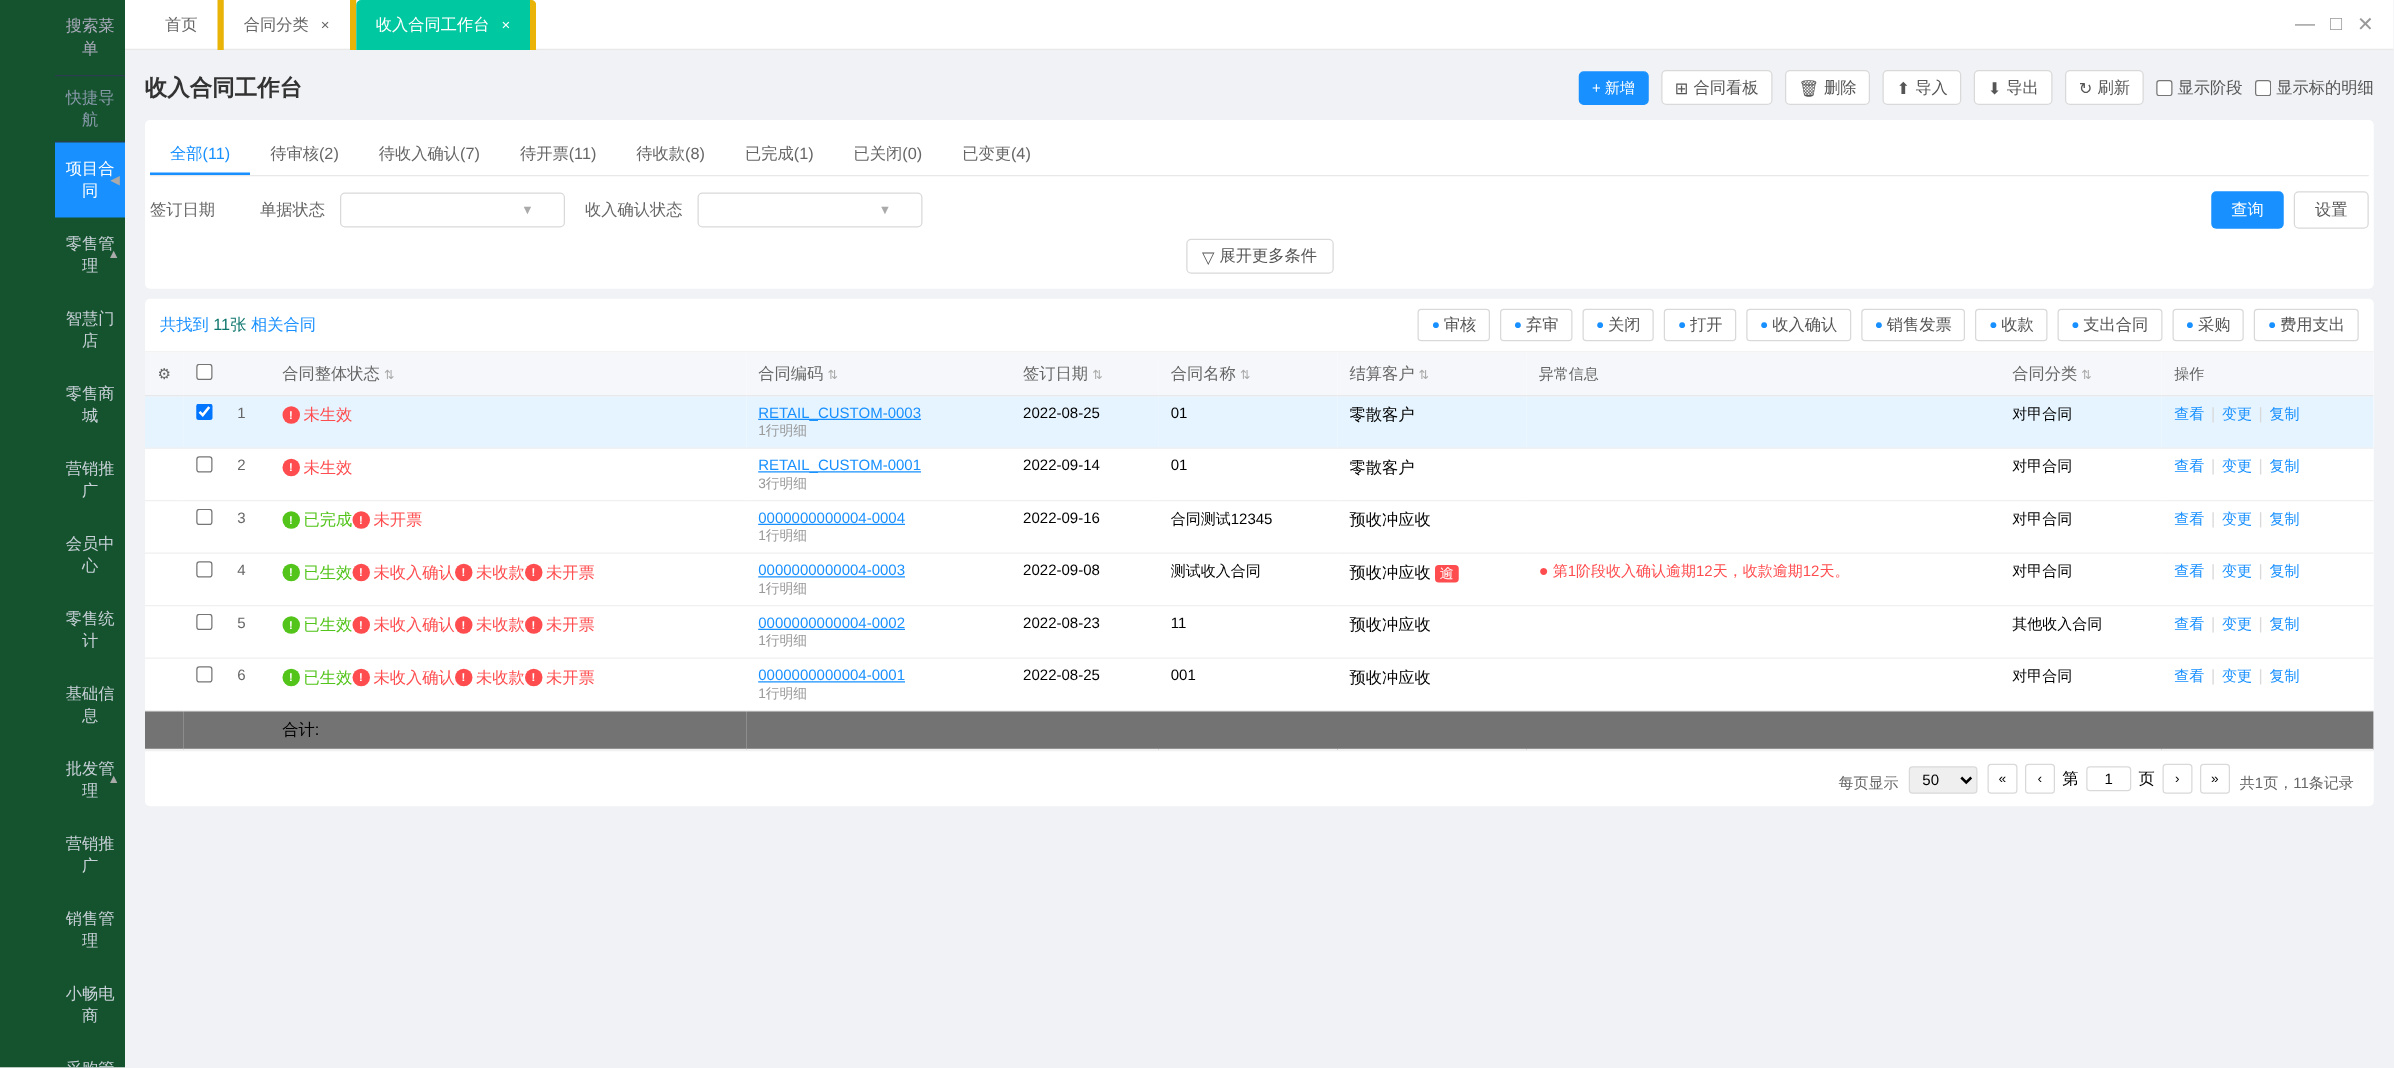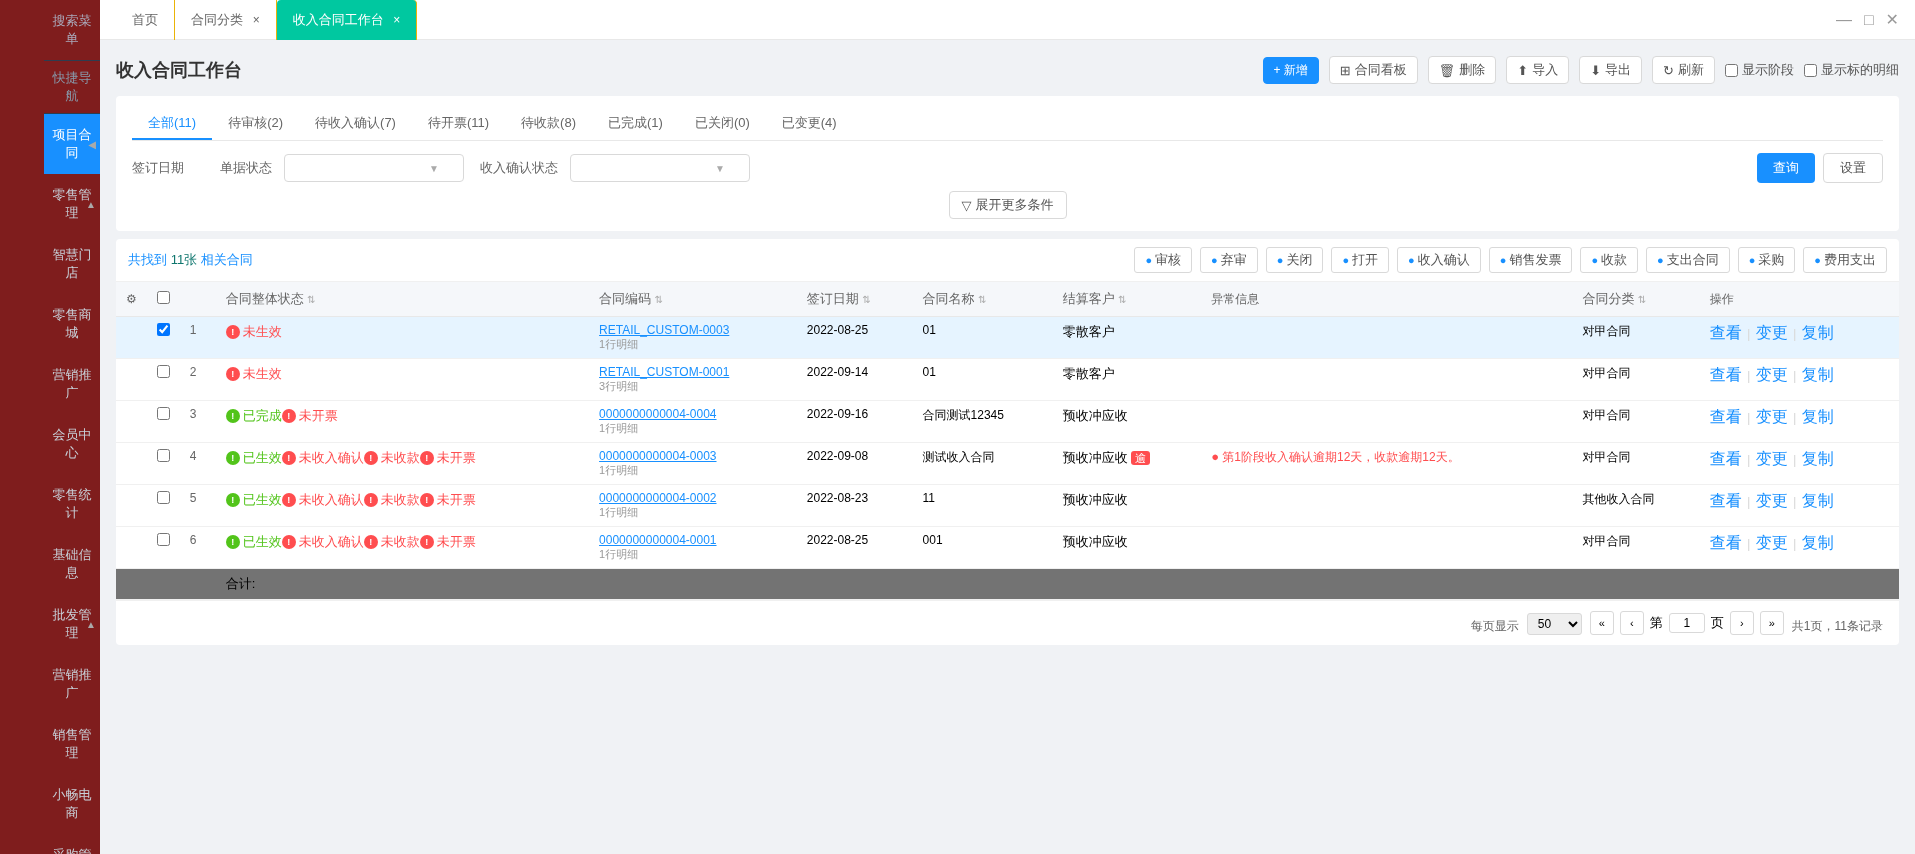--- a/index.html
+++ b/index.html
@@ -1,51 +1,51 @@
 <!DOCTYPE html>
 <html><head>
   <meta charset="utf-8">
   <style>
     * { box-sizing: border-box; margin: 0; padding: 0; font-family: 'Microsoft YaHei', Arial, sans-serif; font-size: 13px; }
     body { background: #f0f2f5; display: flex; height: 854px; overflow: hidden; }
 
     
-    .sidebar { width: 100px; background: #7f1d1d; display: flex; flex-direction: column; color: #c8d0d8; flex-shrink: 0; padding-left: 44px; }
+    .sidebar { width: 100px; background: #14532d; display: flex; flex-direction: column; color: #c8d0d8; flex-shrink: 0; padding-left: 44px; }
     .sidebar-search { padding: 12px 8px; color: #aab; font-size: 13px; cursor: pointer; text-align: center; border-bottom: 1px solid #2d3d50; }
     .sidebar-nav { padding: 8px; font-size: 13px; text-align: center; cursor: pointer; color: #8899aa; border-bottom: 1px solid #2d3d50; }
     .sidebar-item { padding: 12px 8px; text-align: center; cursor: pointer; font-size: 13px; color: #c8d0d8; position: relative; }
     .sidebar-item.active { background: #1890ff; color: #fff; }
     .sidebar-item.has-arrow::after { content: '◀'; position: absolute; right: 4px; top: 50%; transform: translateY(-50%); font-size: 10px; color: #aaa; }
     .sidebar-item.expand-arrow::after { content: '▲'; position: absolute; right: 4px; top: 50%; transform: translateY(-50%); font-size: 10px; color: #aaa; }
     .sidebar-bottom { margin-top: auto; padding: 12px 8px; text-align: center; color: #aab; border-top: 1px solid #2d3d50; cursor: pointer; }
 
     
     .main { flex: 1; display: flex; flex-direction: column; overflow: hidden; }
 
     
     .top-tabs { background: #fff; display: flex; align-items: center; border-bottom: 1px solid #e8e8e8; padding: 0 16px; height: 40px; flex-shrink: 0; }
-    .top-tab { padding: 0 16px; height: 40px; line-height: 40px; cursor: pointer; font-size: 13px; color: #666; border-right: 1px solid #eab308; }
+    .top-tab { padding: 0 16px; height: 40px; line-height: 40px; cursor: pointer; font-size: 13px; color: #666; border-right: 5px solid #eab308; }
     .top-tab.active { background: #00c8a0; color: #fff; border-radius: 4px 4px 0 0; }
     .top-tab-close { margin-left: 6px; font-size: 12px; cursor: pointer; }
     .top-tab-actions { margin-left: auto; display: flex; gap: 12px; align-items: center; }
     .top-tab-action { color: #999; cursor: pointer; font-size: 16px; }
 
     
     .content { flex: 1; overflow: auto; padding: 16px; background: #f0f2f5; }
 
     
     .page-header { display: flex; align-items: center; justify-content: space-between; margin-bottom: 12px; }
     .page-title { font-size: 18px; font-weight: bold; color: #333; }
     .page-actions { display: flex; align-items: center; gap: 10px; }
     .btn { display: flex; align-items: center; gap: 4px; padding: 4px 10px; border: 1px solid #d9d9d9; background: #fff; border-radius: 4px; cursor: pointer; font-size: 12px; color: #555; }
     .btn-primary { background: #1890ff; color: #fff; border-color: #1890ff; }
     .checkbox-label { display: flex; align-items: center; gap: 4px; font-size: 12px; color: #555; cursor: pointer; }
 
     
-    .filter-card { background: #fff; border-radius: 4px; padding: 12px 16px; margin-bottom: 8px; }
+    .filter-card { background: #fff; border-radius: 4px; padding: 12px 4px; margin-bottom: 8px; }
     .tab-bar { display: flex; gap: 0; margin-bottom: 12px; border-bottom: 1px solid #e8e8e8; }
     .tab-item { padding: 6px 16px; cursor: pointer; font-size: 13px; color: #666; border-bottom: 2px solid transparent; }
     .tab-item.active { color: #1890ff; border-bottom: 2px solid #1890ff; font-weight: 500; }
     .filter-row { display: flex; align-items: center; gap: 16px; flex-wrap: wrap; }
     .filter-label { font-size: 13px; color: #666; white-space: nowrap; }
     .filter-date-btns { display: flex; gap: 6px; align-items: center; }
     .date-btn { padding: 2px 8px; border: 1px solid #d9d9d9; border-radius: 3px; cursor: pointer; font-size: 12px; background: #fff; color: #555; }
     .date-btn.active { background: #1890ff; color: #fff; border-color: #1890ff; }
     .date-range { font-size: 12px; color: #999; margin-top: 2px; }
     .filter-select { display: flex; align-items: center; gap: 12px; }
@@ -71,21 +71,21 @@
     td { padding: 6px 10px; font-size: 12px; border-bottom: 1px solid #f0f0f0; vertical-align: top; }
     tr.selected td { background: #e6f4ff; }
     .status-badge { display: inline-flex; align-items: center; gap: 3px; font-size: 12px; }
     .status-dot { width: 14px; height: 14px; border-radius: 50%; display: inline-flex; align-items: center; justify-content: center; font-size: 9px; font-weight: bold; }
     .dot-red { background: #ff4d4f; color: #fff; }
     .dot-green { background: #52c41a; color: #fff; }
     .text-red { color: #ff4d4f; }
     .text-green { color: #52c41a; }
     .link { color: #1890ff; text-decoration: underline; cursor: pointer; font-size: 12px; }
     .sub-text { font-size: 11px; color: #999; }
-    .op-link { color: #1890ff; cursor: pointer; font-size: 16px; }
+    .op-link { color: #1890ff; cursor: pointer; font-size: 12px; }
     .op-divider { color: #d9d9d9; margin: 0 2px; }
     .error-msg { color: #ff4d4f; font-size: 12px; }
     .total-row td { background: #737373; font-weight: 500; }
 
     
     .pagination { display: flex; align-items: flex-end; justify-content: flex-end; padding: 10px 16px; gap: 8px; border-top: 1px solid #f0f0f0; }
     .page-size-label { font-size: 12px; color: #666; }
     .page-size-select { border: 1px solid #d9d9d9; border-radius: 3px; padding: 2px 6px; font-size: 12px; }
     .page-nav { display: flex; align-items: center; gap: 6px; font-size: 12px; }
     .page-btn { width: 24px; height: 24px; border: 1px solid #d9d9d9; border-radius: 3px; cursor: pointer; background: #fff; display: flex; align-items: center; justify-content: center; font-size: 11px; }

